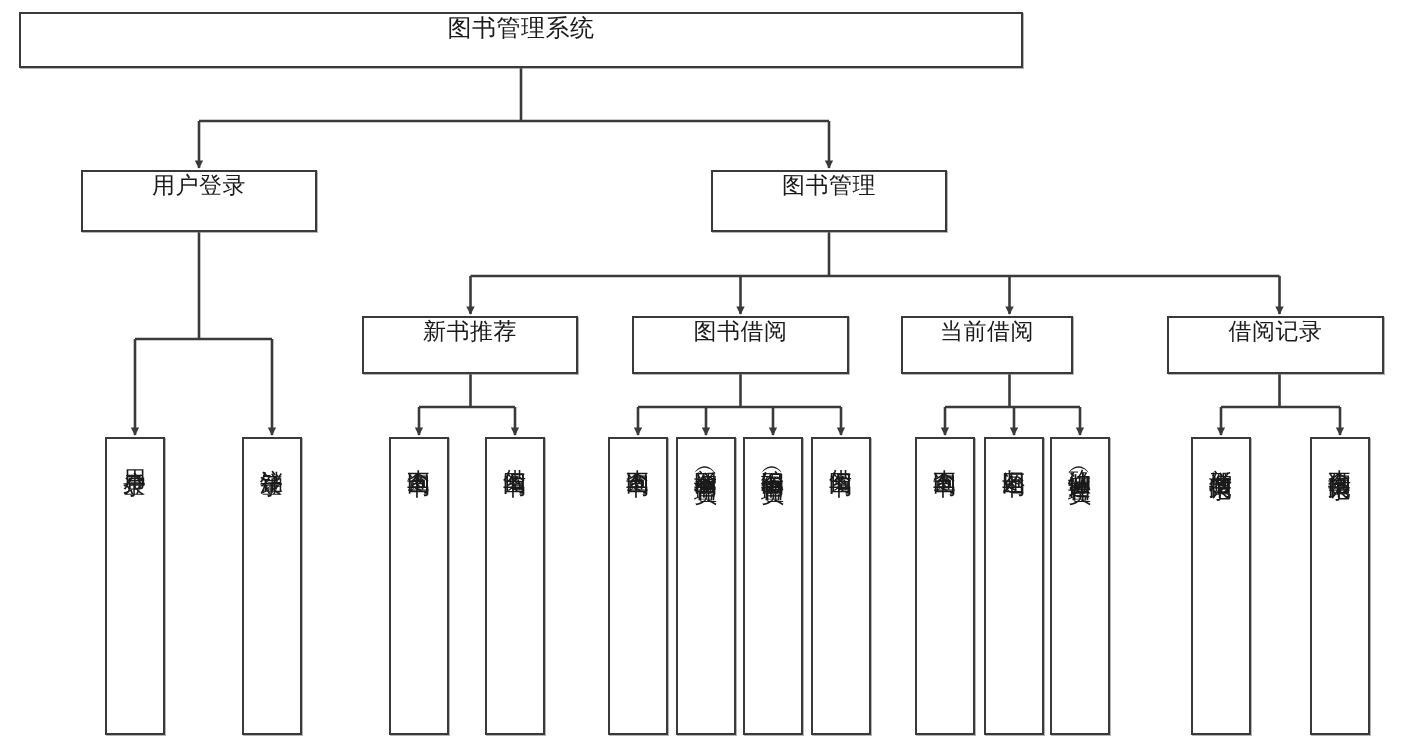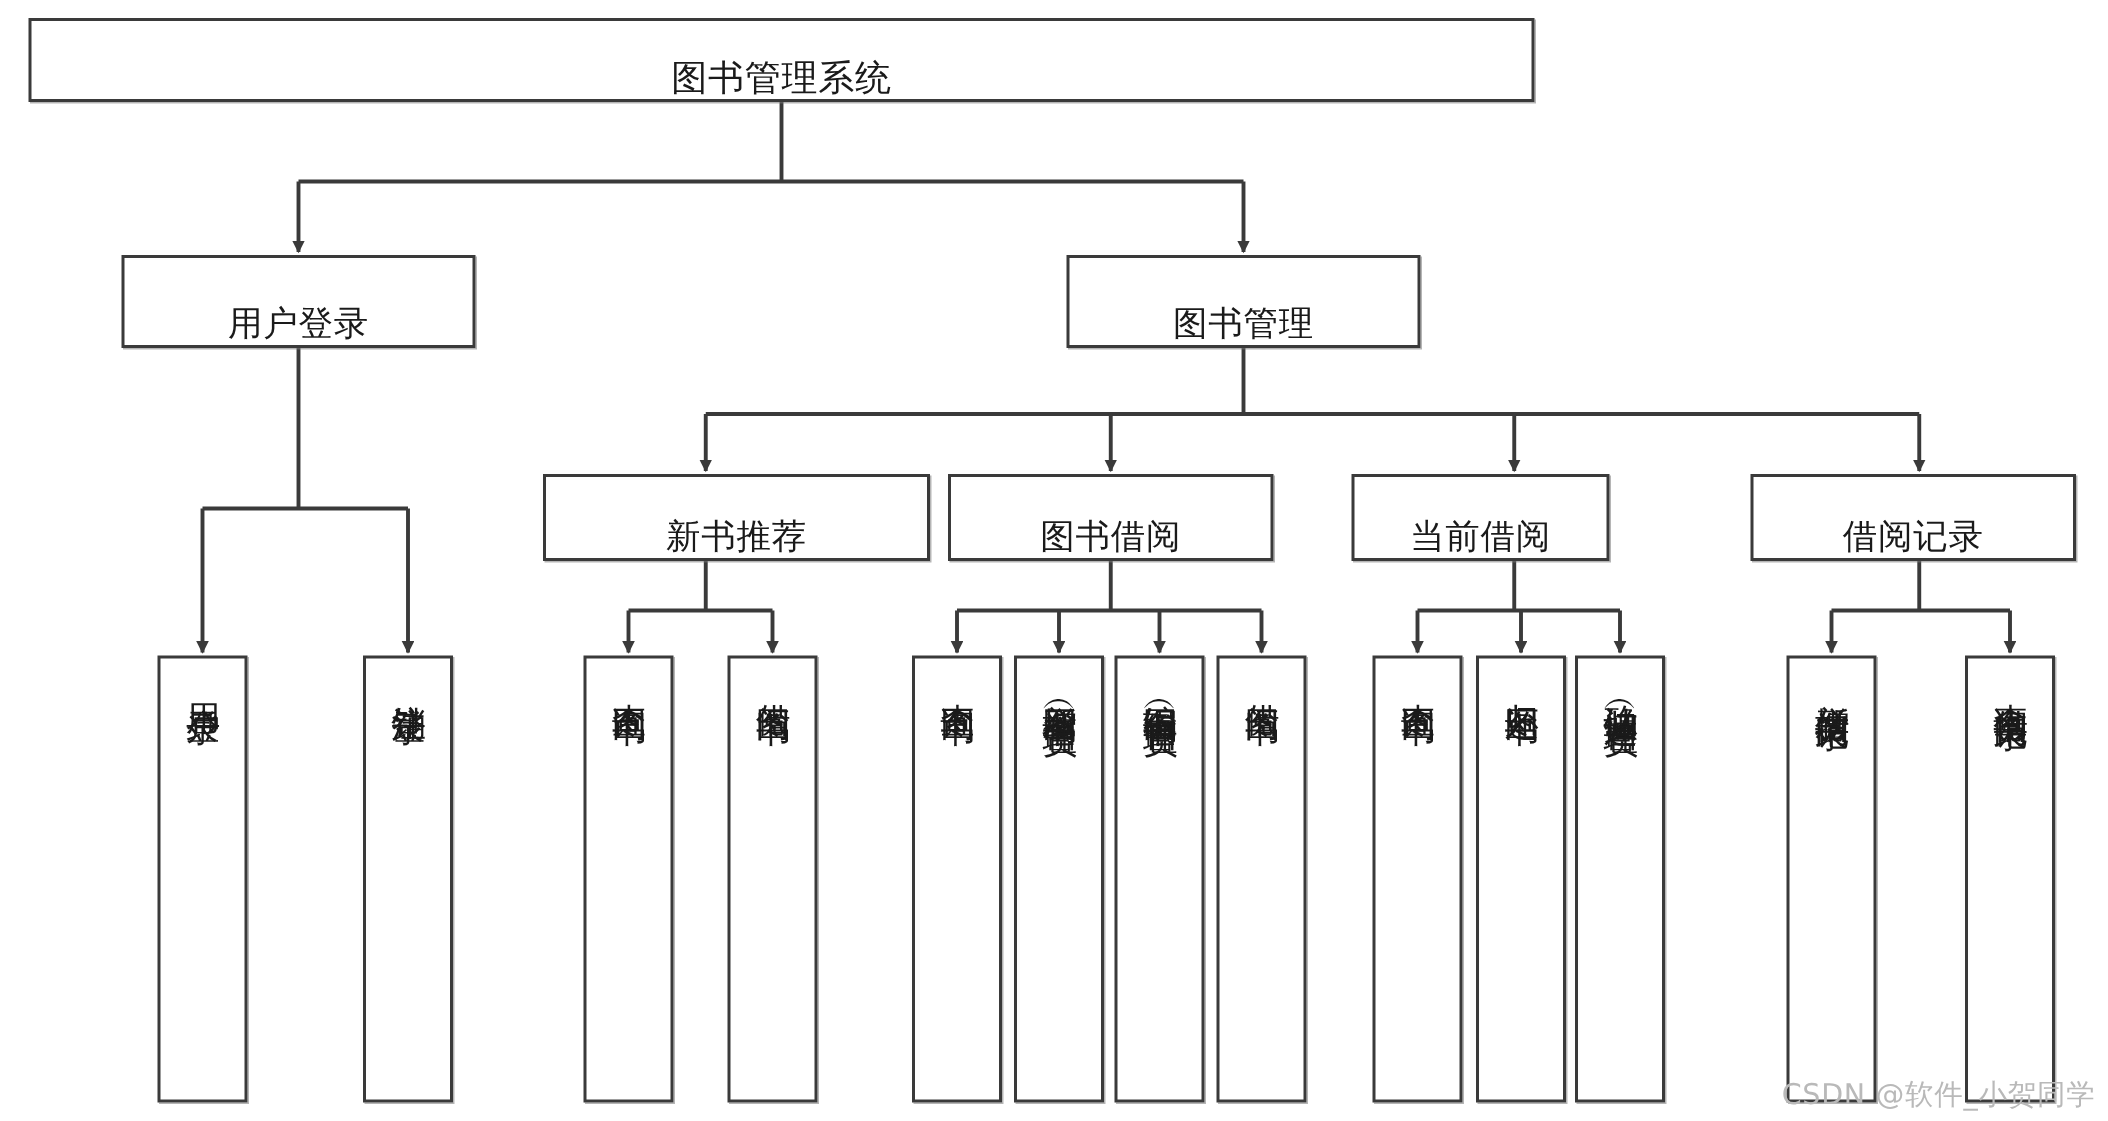--- a/index.html
+++ b/index.html
@@ -25,21 +25,21 @@
     width: 1405px;
     height: 747px;
     pointer-events: none;
   }
   .node {
     position: absolute;
     box-sizing: border-box;
     background: #ffffff;
     border: 2px solid #3a3a3a;
     display: flex;
-    align-items: flex-end;
+    align-items: flex-start;
     justify-content: center;
     color: #1a1a1a;
     box-shadow: 1px 1px 0 rgba(120,120,120,0.55);
   }
   .node .label {
     display: block;
     text-align: center;
     line-height: 1.18;
     white-space: pre;
   }
@@ -125,21 +125,21 @@
   <div id="node-layer">
       <div class="node root h" style="left: 19px; top: 12px; width: 1004px; height: 56px;">
         <span class="label">图书管理系统</span>
       </div>
       <div class="node lvl2 h" style="left: 81px; top: 170px; width: 236px; height: 62px;">
         <span class="label">用户登录</span>
       </div>
       <div class="node lvl2 h" style="left: 711px; top: 170px; width: 236px; height: 62px;">
         <span class="label">图书管理</span>
       </div>
-      <div class="node lvl3 h" style="left: 362px; top: 316px; width: 258px; height: 58px;">
+      <div class="node lvl3 h" style="left: 362px; top: 316px; width: 216px; height: 58px;">
         <span class="label">新书推荐</span>
       </div>
       <div class="node lvl3 h" style="left: 632px; top: 316px; width: 217px; height: 58px;">
         <span class="label">图书借阅</span>
       </div>
       <div class="node lvl3 h" style="left: 901px; top: 316px; width: 172px; height: 58px;">
         <span class="label">当前借阅</span>
       </div>
       <div class="node lvl3 h" style="left: 1167px; top: 316px; width: 217px; height: 58px;">
         <span class="label">借阅记录</span>
@@ -178,14 +178,13 @@
         <span class="label">确认归还（管理员）</span>
       </div>
       <div class="node leaf v" style="left: 1191px; top: 437px; width: 60px; height: 298px;">
         <span class="label">新增借阅记录</span>
       </div>
       <div class="node leaf v" style="left: 1310px; top: 437px; width: 60px; height: 298px;">
         <span class="label">查询借阅记录</span>
       </div>
     </div>
 
-  <div id="watermark">CSDN @软件_小贺同学</div>
 </div>
 
 </body></html>

